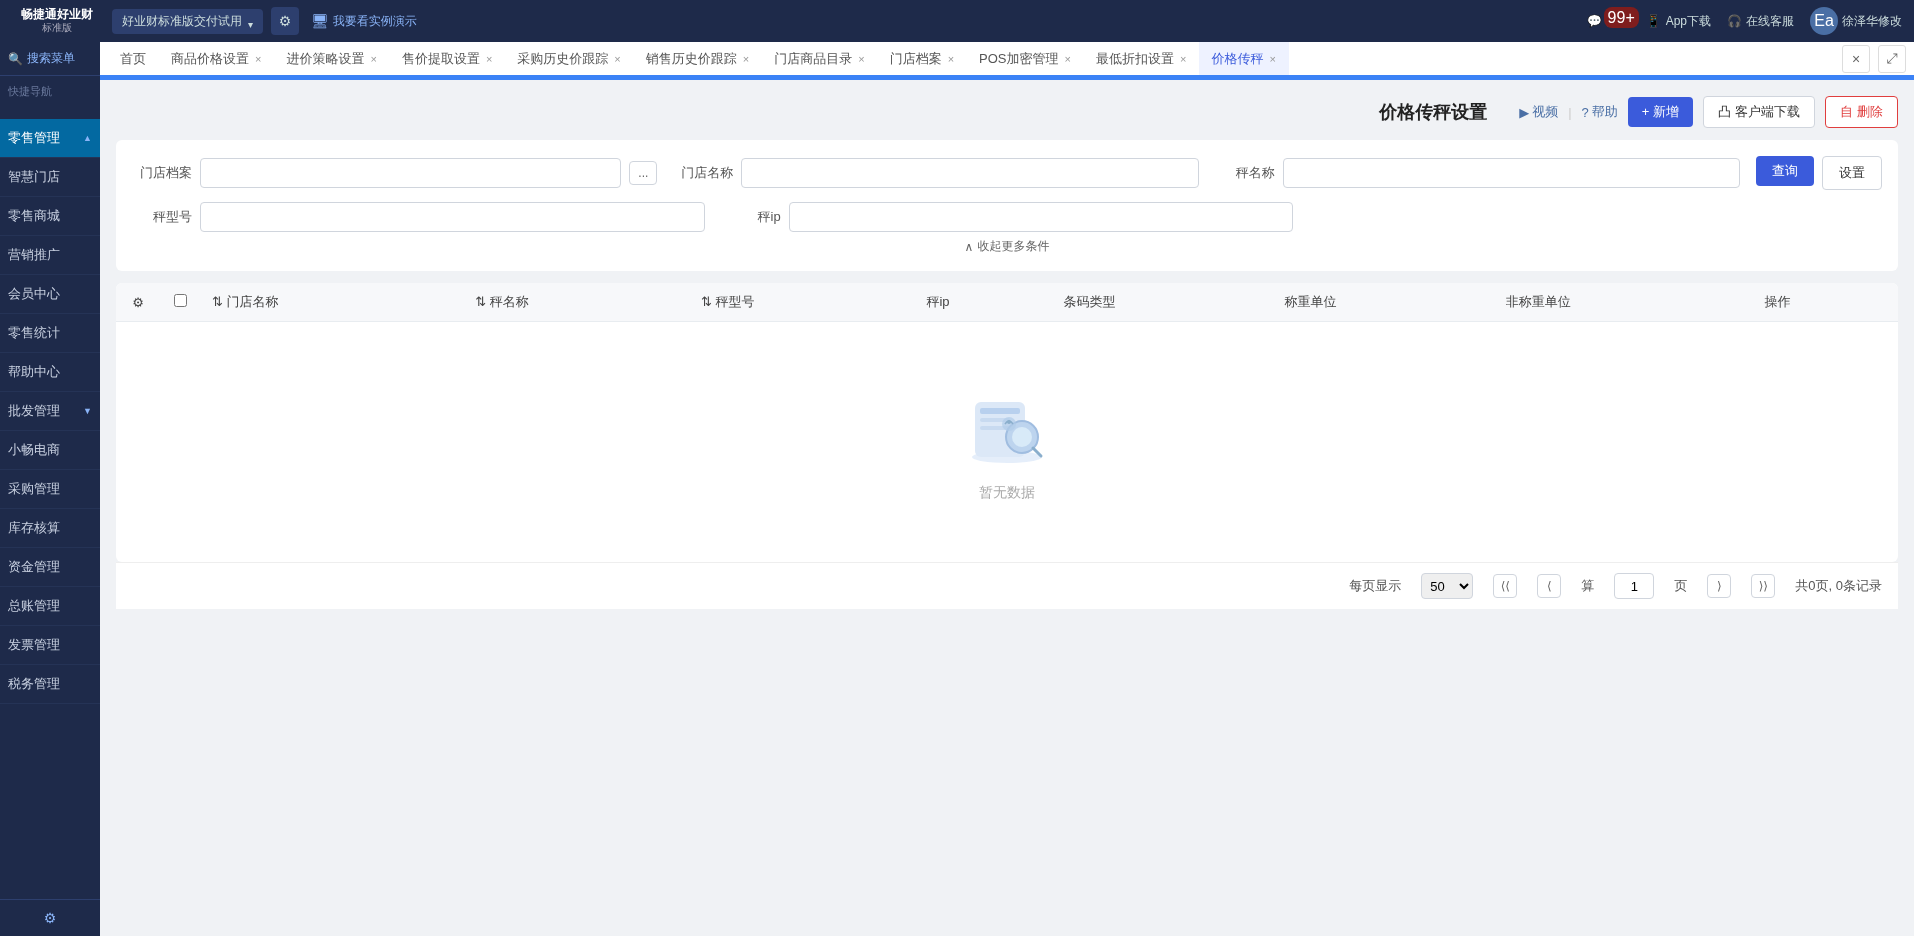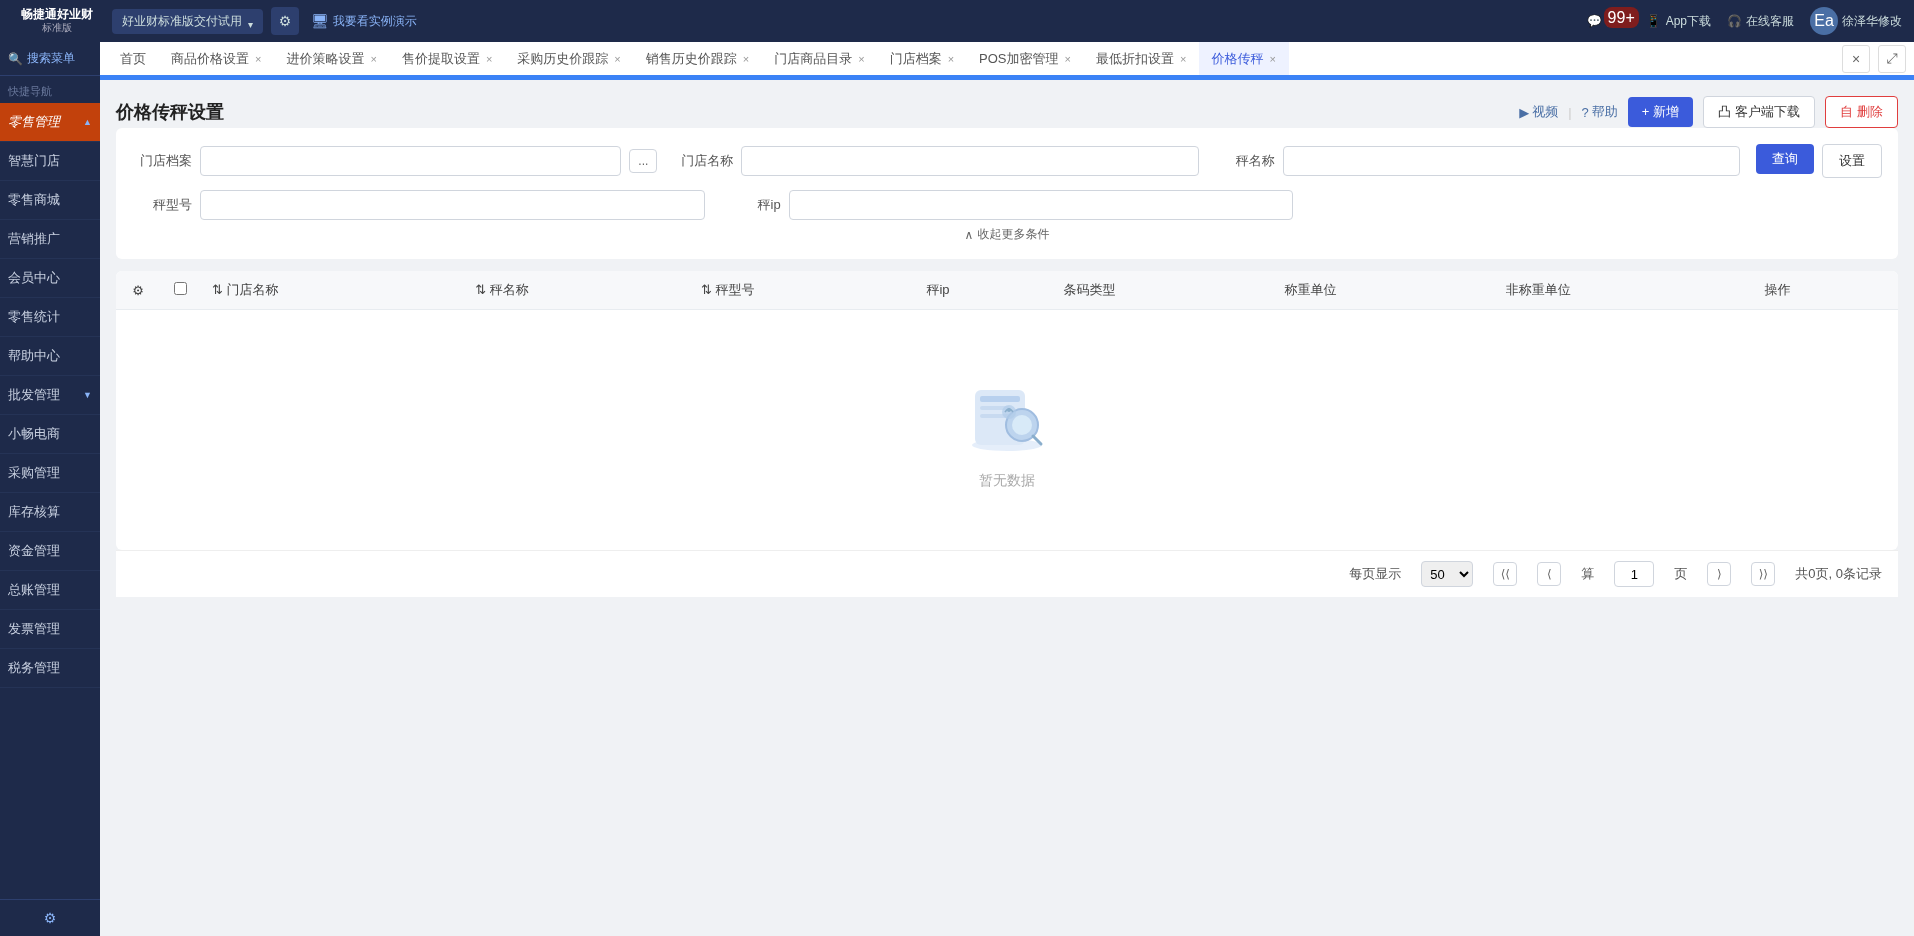--- a/index.html
+++ b/index.html
@@ -90,35 +90,35 @@
       padding: 8px;
       color: #8ab4f8;
       font-size: 12px;
       cursor: pointer;
       display: flex;
       align-items: center;
       gap: 4px;
       border-bottom: 1px solid #2d3f6e;
     }
     .sidebar-quick-nav {
-      padding: 8px 8px 4px;
+      padding: 8px 8px 20px;
       color: #6b7a9e;
       font-size: 11px;
     }
     .sidebar-item {
       padding: 10px 8px;
       color: #c8d0e0;
       font-size: 13px;
       cursor: pointer;
       display: flex;
       align-items: center;
       justify-content: space-between;
       border-bottom: 1px solid #253356;
     }
-    .sidebar-item.active { color: #fff; background: #c2410c; font-style: italic; }
+    .sidebar-item.active { color: #fff; background: #0369a1; }
     .sidebar-item.has-arrow::after {
       content: "▲";
       font-size: 9px;
       color: #8ab4f8;
     }
     .sidebar-item.has-arrow-down::after {
       content: "▼";
       font-size: 9px;
       color: #8ab4f8;
     }
@@ -196,21 +196,23 @@
       flex: 1;
       overflow-y: auto;
       padding: 16px;
       background: #f0f2f5;
     }
 
     
     .page-header {
       display: flex;
       align-items: center;
-      justify-content: space-between;
+      justify-content: flex-end;
+      margin-bottom: 12px;
+      gap: 32px;
     }
     .page-title {
       font-size: 18px;
       font-weight: 600;
       color: #222;
     }
     .page-header-right {
       display: flex;
       align-items: center;
       gap: 10px;

